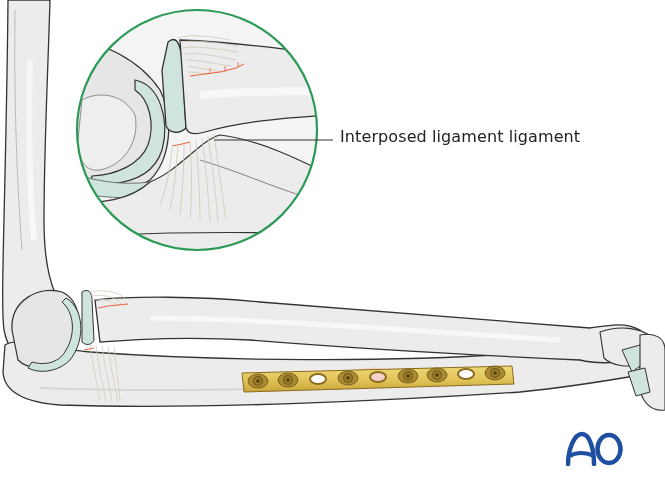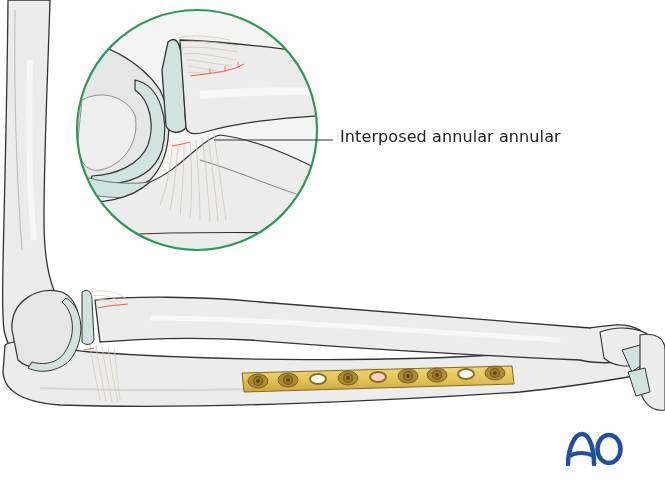--- a/index.html
+++ b/index.html
@@ -171,20 +171,20 @@
           <path d="M214,134 C218,164 222,192 226,220"></path>
         </g>
         <path d="M172,146 L182,144 L190,142" stroke="#e8623f" stroke-width="1" fill="none"></path>
       </g>
       <circle cx="197" cy="130" r="120" fill="none" stroke="#2c9a57" stroke-width="2.2"></circle>
     </g>
 
     <line x1="214" y1="140" x2="333" y2="140" stroke="#333" stroke-width="1"></line>
   </svg>
 
-  <div class="label">Interposed annular annular</div>
+  <div class="label">Interposed ligament ligament</div>
 
   <svg class="logo" viewBox="0 0 58 36">
     <path d="M2,34 C2,20 8,4 16,4 C24,4 28,20 28,34" fill="none" stroke="#1f4fa0" stroke-width="4.5" stroke-linecap="round"></path>
     <path d="M4,26 C10,22 20,22 28,26" fill="none" stroke="#1f4fa0" stroke-width="4"></path>
     <ellipse cx="43" cy="19" rx="11.5" ry="14" fill="none" stroke="#1f4fa0" stroke-width="4.5"></ellipse>
   </svg>
 </div>
 
 </body></html>

